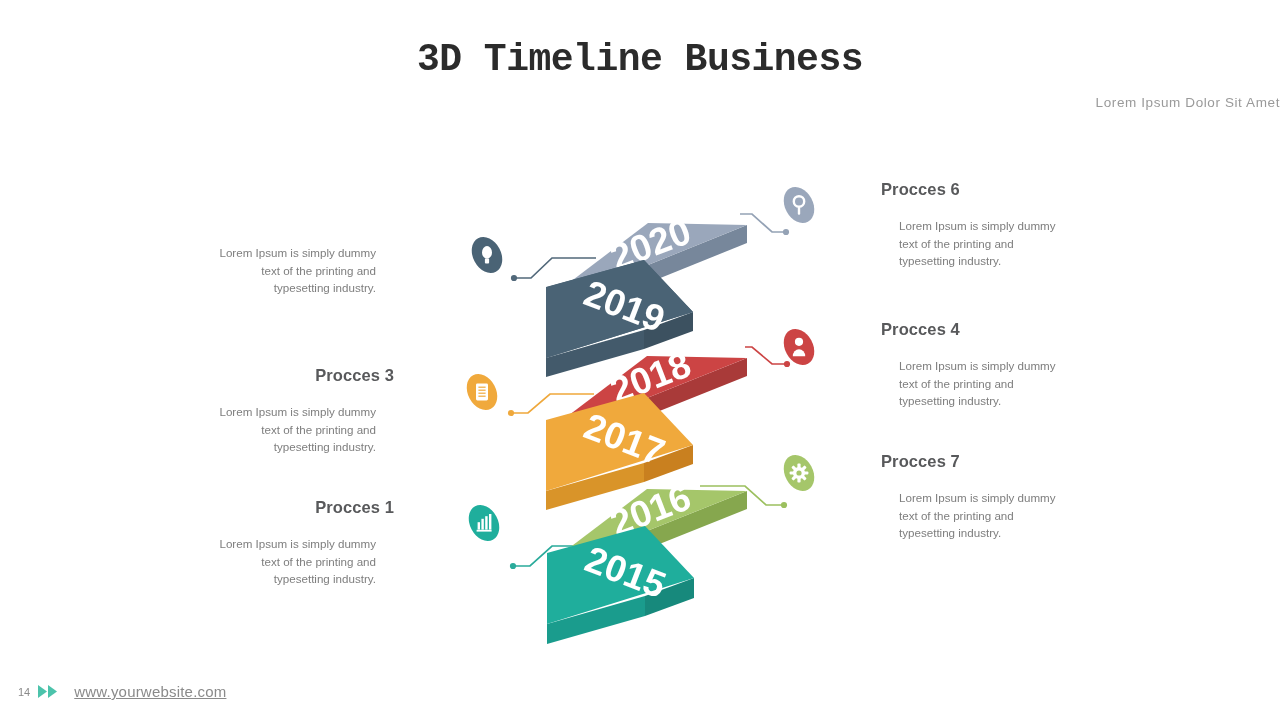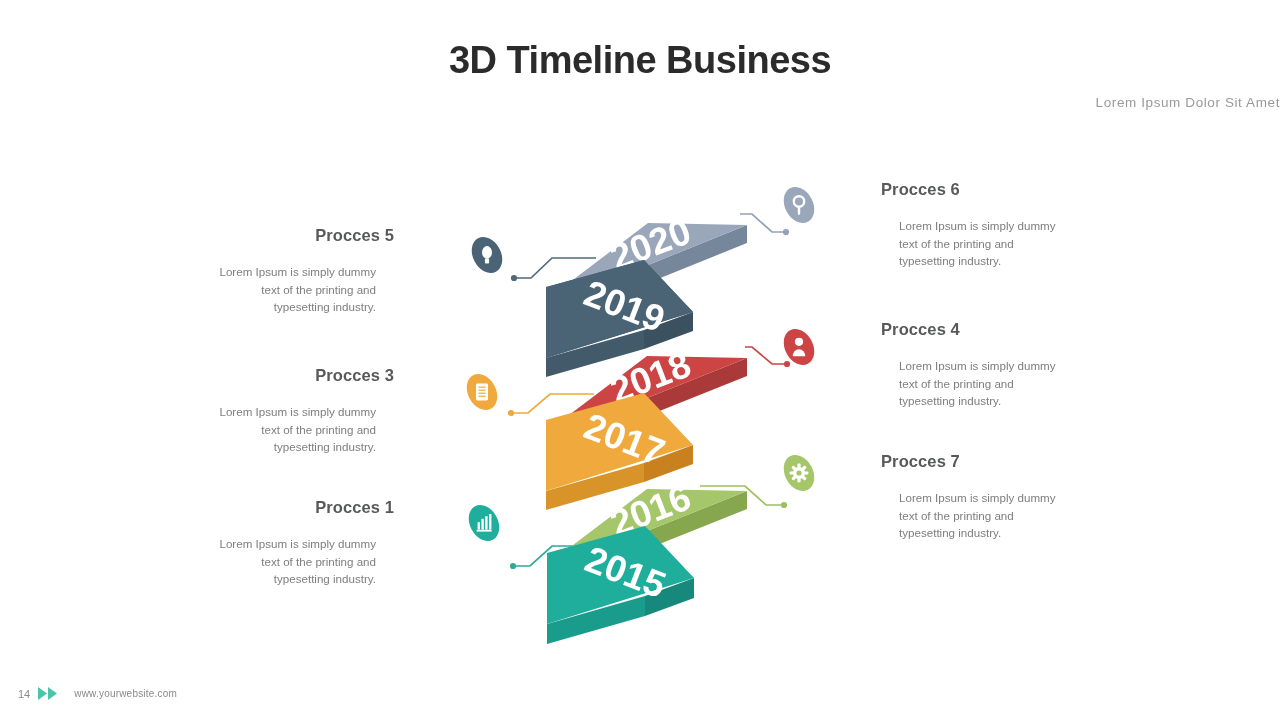--- a/index.html
+++ b/index.html
@@ -7,21 +7,21 @@
     width:1280px;height:720px;background:#ffffff;overflow:hidden;
     font-family:"Liberation Sans", sans-serif;
     -webkit-font-smoothing:antialiased;
   }
   .slide{position:relative;width:1280px;height:720px;}
 
   
   .header{position:absolute;left:0;top:38px;width:1280px;text-align:center;}
   .title{
     font-size:38px;font-weight:bold;color:#2b2b2b;letter-spacing:-0.5px;
-    line-height:44px;margin:0;
+    line-height:44px;margin:0;font-family:Liberation Mono, monospace;
   }
   .subtitle{
     font-size:13.5px;color:#9a9a9a;margin:13px 0 0 0;letter-spacing:0.6px;
     font-weight:400;
     text-align:right;
   }
 
   
   .proc{position:absolute;width:210px;}
   .proc h3{
@@ -42,21 +42,21 @@
   .p2{left:881px;top:452px;}
 
   
   .stage{position:absolute;left:0;top:0;width:1280px;height:720px;}
   svg{display:block;}
 
   
   .footer{position:absolute;left:18px;bottom:20px;display:flex;align-items:center;}
   .pagenum{font-size:11px;color:#8a8a8a;margin-right:8px;font-weight:400;}
   .chev{margin-right:14px;display:flex;align-items:center;}
-  .site{font-size:10px;color:#8a8a8a;font-weight:400;letter-spacing:0.2px;}
+  .site{font-size:15px;color:#8a8a8a;font-weight:400;letter-spacing:0.2px;text-decoration:underline;}
 </style>
 </head>
 <body>
 
 <div class="slide">
 
   <div class="header">
     <h1 class="title">3D Timeline Business</h1>
     <p class="subtitle">Lorem Ipsum Dolor Sit Amet</p>
   </div>
@@ -196,21 +196,20 @@
         <rect x="1.2" y="-6.8" width="2.4" height="13.4"></rect>
         <rect x="5.0" y="-9.0" width="2.4" height="15.6"></rect>
         <rect x="-7.4" y="6.8" width="15" height="1.8"></rect>
       </g>
     </g>
 
   </svg>
   </div>
 
   <div class="proc left p5">
-    <h3>Procces 5</h3>
     <p>Lorem Ipsum is simply dummy text of the printing and typesetting industry.</p>
   </div>
 
   <div class="proc left p3">
     <h3>Procces 3</h3>
     <p>Lorem Ipsum is simply dummy text of the printing and typesetting industry.</p>
   </div>
 
   <div class="proc left p1">
     <h3>Procces 1</h3>

